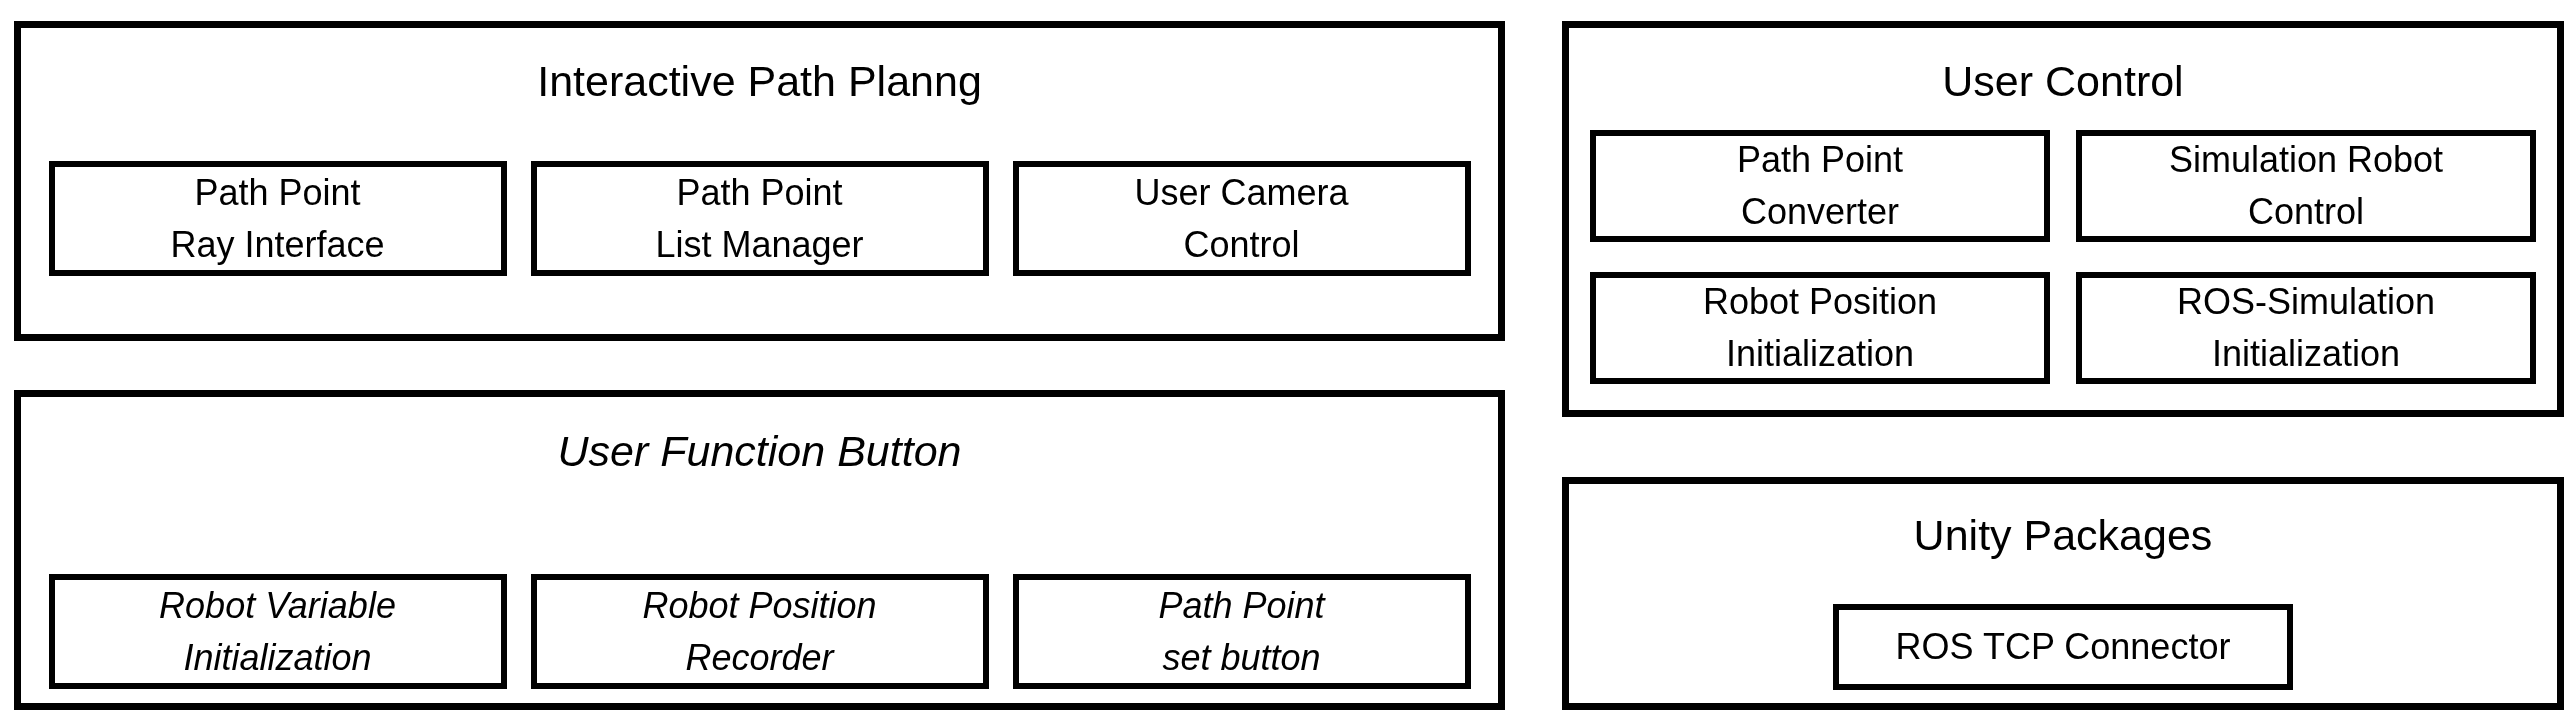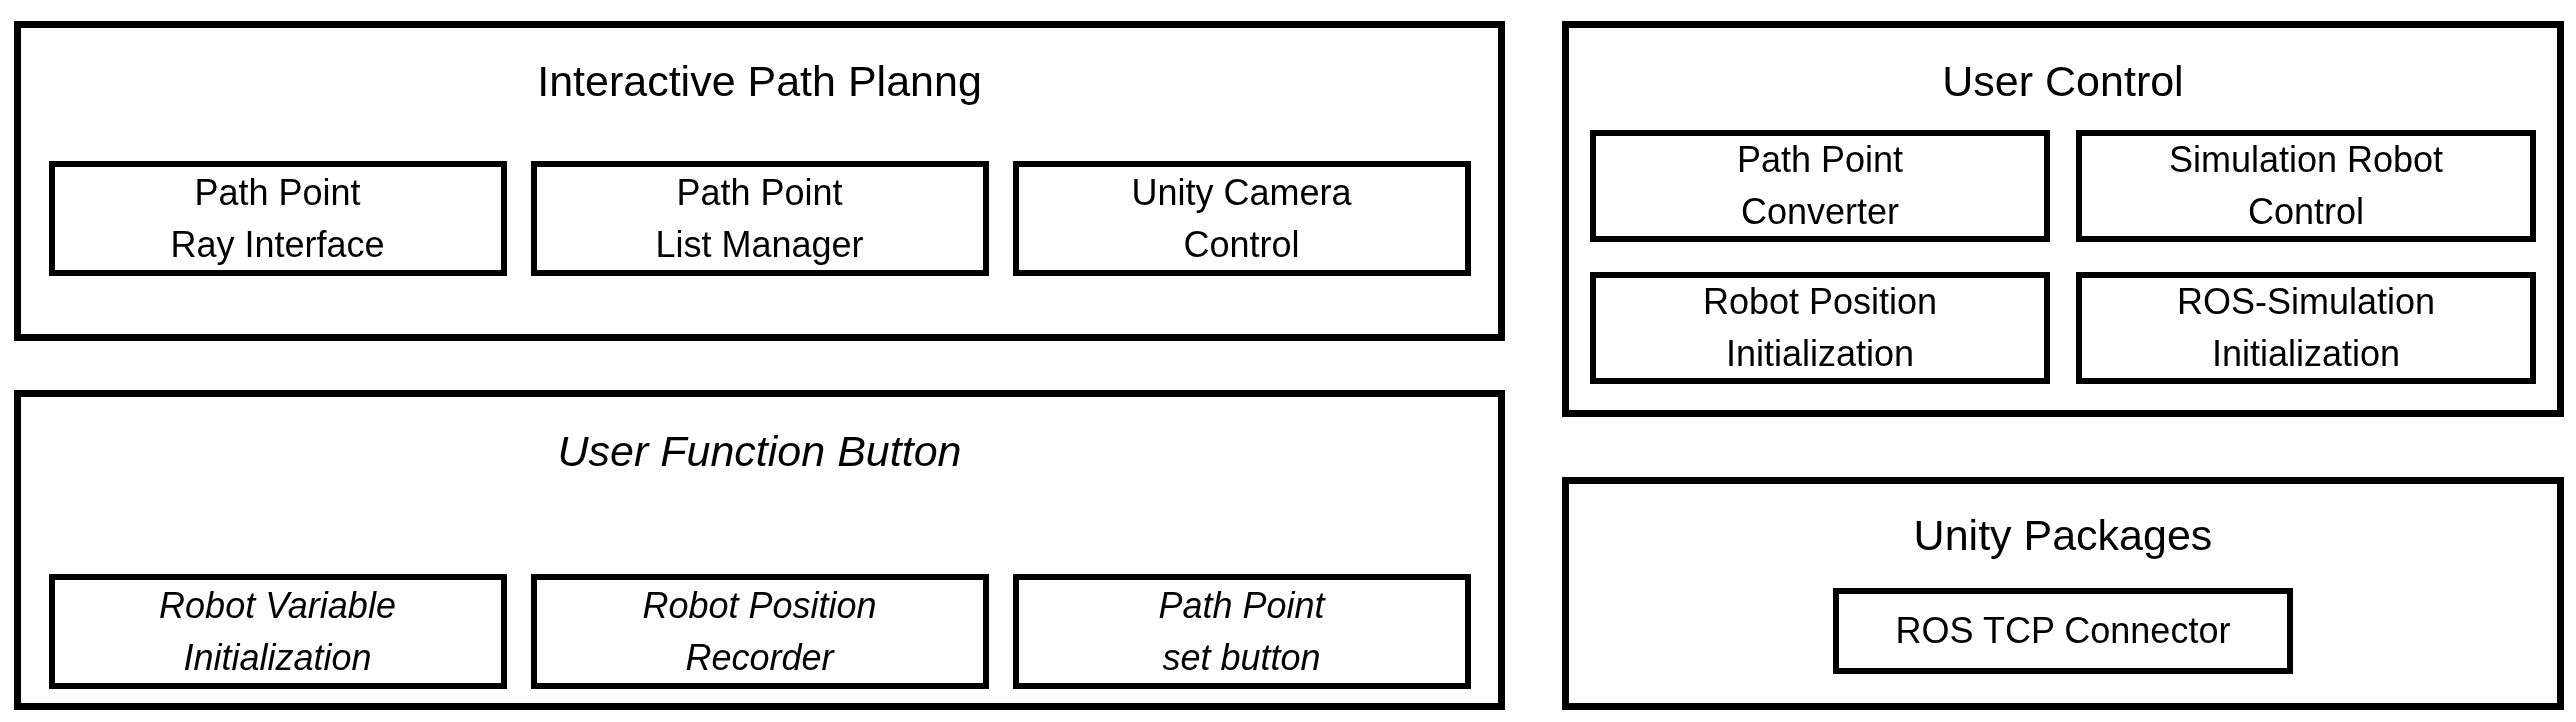--- a/index.html
+++ b/index.html
@@ -54,21 +54,21 @@
     position: absolute;
     left: 0;
     right: 0;
     top: 102px;
     display: flex;
     flex-wrap: wrap;
     justify-content: center;
     column-gap: 26px;
     row-gap: 30px;
   }
-  .group-d .items-row { top: 104px; }
+  .group-d .items-row { top: 120px; }
 
   .component {
     box-sizing: border-box;
     border: 6px solid #000000;
     background: #ffffff;
     display: flex;
     align-items: center;
     justify-content: center;
     text-align: center;
     font-size: 36px;
@@ -89,21 +89,21 @@
     <div class="items-row">
       <div class="component wide">
         <span>Path Point
 Ray Interface</span>
       </div>
       <div class="component wide">
         <span>Path Point
 List Manager</span>
       </div>
       <div class="component wide">
-        <span>Unity Camera
+        <span>User Camera
 Control</span>
       </div>
     </div>
   </div>
 
   <div class="group group-b">
     <div class="group-title">User Function Button</div>
     <div class="items-row">
       <div class="component wide">
         <span>Robot Variable

